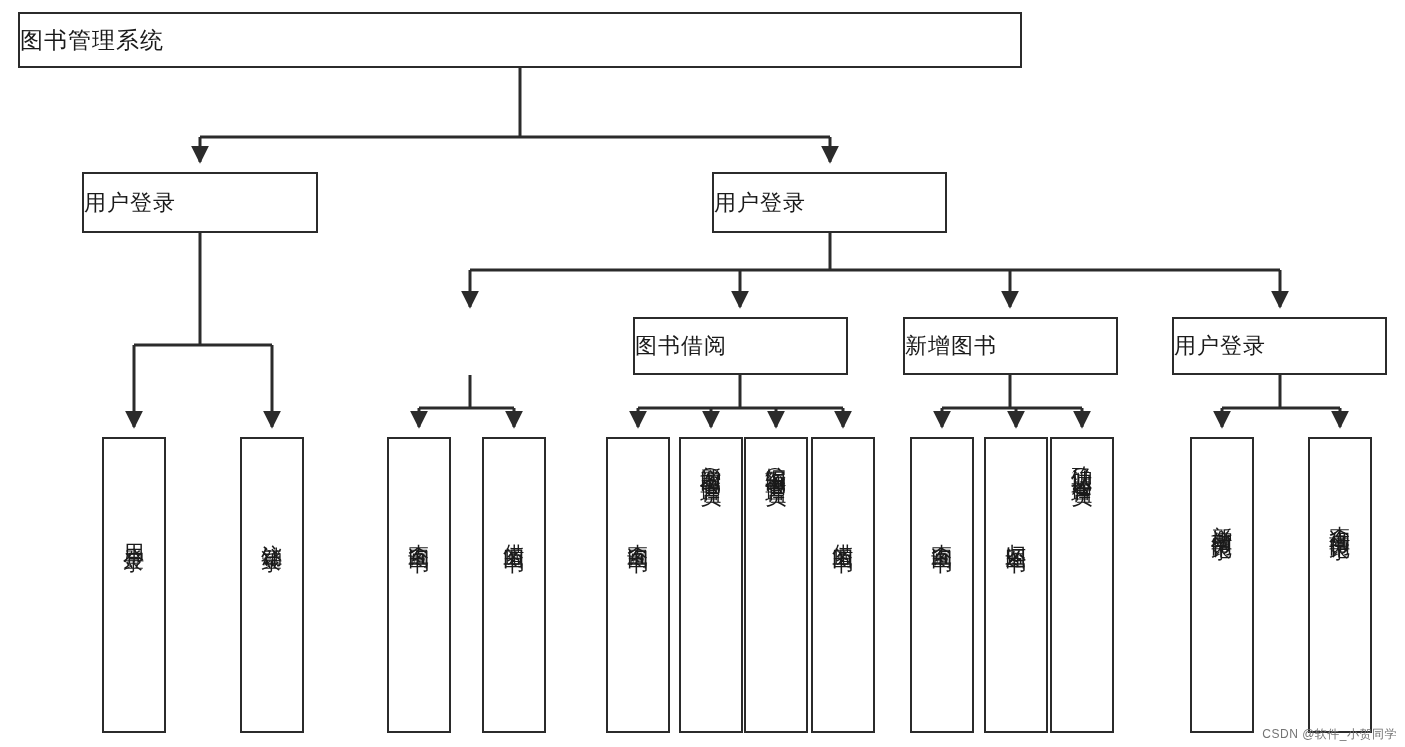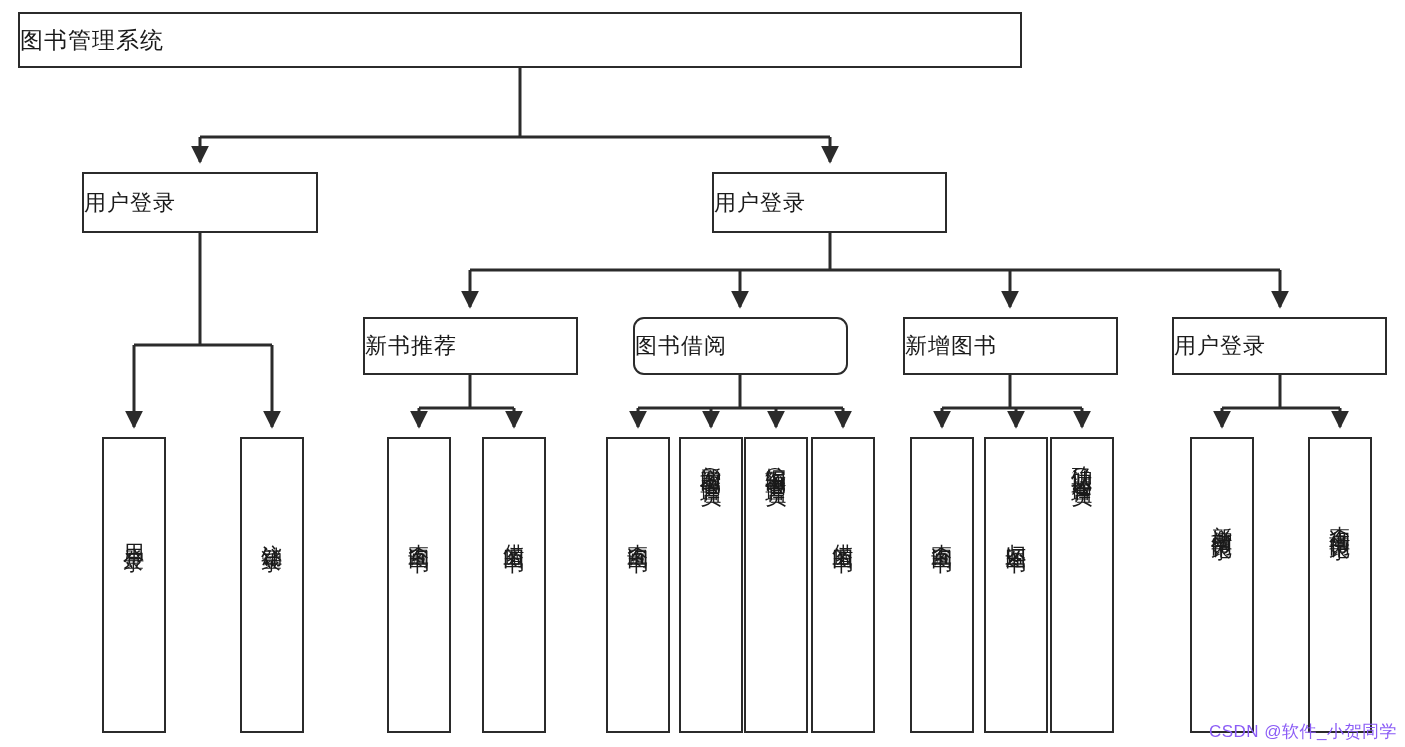--- a/index.html
+++ b/index.html
@@ -66,22 +66,22 @@
   .node.vert.mid .label {
     margin-top: 78px;
   }
   .node.vert.mid2 .label {
     margin-top: 60px;
   }
   .watermark {
     position: absolute;
     right: 8px;
     bottom: 4px;
-    font-size: 17px;
-    color: #8b5cf6;
+    font-size: 12px;
+    color: #737373;
     white-space: nowrap;
     letter-spacing: 0.5px;
   }
 </style>
 </head>
 <body>
 
 <div id="canvas">
 
   <svg id="edges" viewBox="0 0 1405 747" width="1405" height="747" aria-hidden="true">
@@ -138,24 +138,21 @@
     <span class="label">图书管理系统</span>
   </div>
 
   <div class="node horiz" style="left:82px;top:172px;width:236px;height:61px;">
     <span class="label">用户登录</span>
   </div>
   <div class="node horiz" style="left:712px;top:172px;width:235px;height:61px;">
     <span class="label">用户登录</span>
   </div>
 
-  <div class="node horiz" style="left:363px;top:317px;width:215px;height:58px;">
-    <span class="label">新书推荐</span>
-  </div>
-  <div class="node horiz" style="left:633px;top:317px;width:215px;height:58px;border-radius:11px;">
+  <div class="node horiz" style="left:633px;top:317px;width:215px;height:58px;">
     <span class="label">图书借阅</span>
   </div>
   <div class="node horiz" style="left:903px;top:317px;width:215px;height:58px;">
     <span class="label">新增图书</span>
   </div>
   <div class="node horiz" style="left:1172px;top:317px;width:215px;height:58px;">
     <span class="label">用户登录</span>
   </div>
 
   <div class="node vert mid" style="left:102px;top:437px;width:64px;height:296px;">

